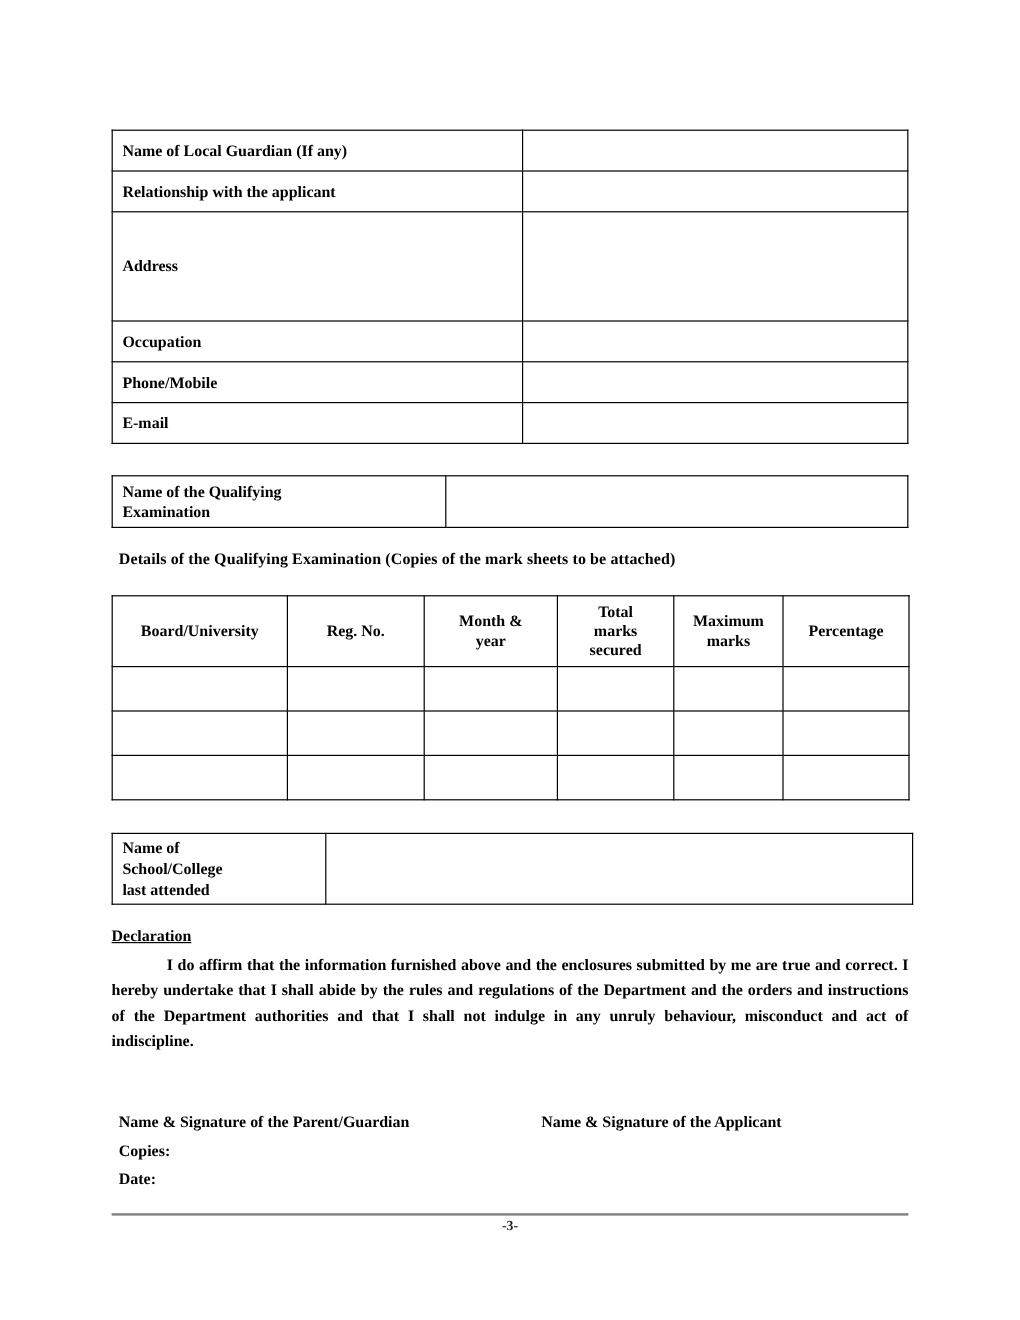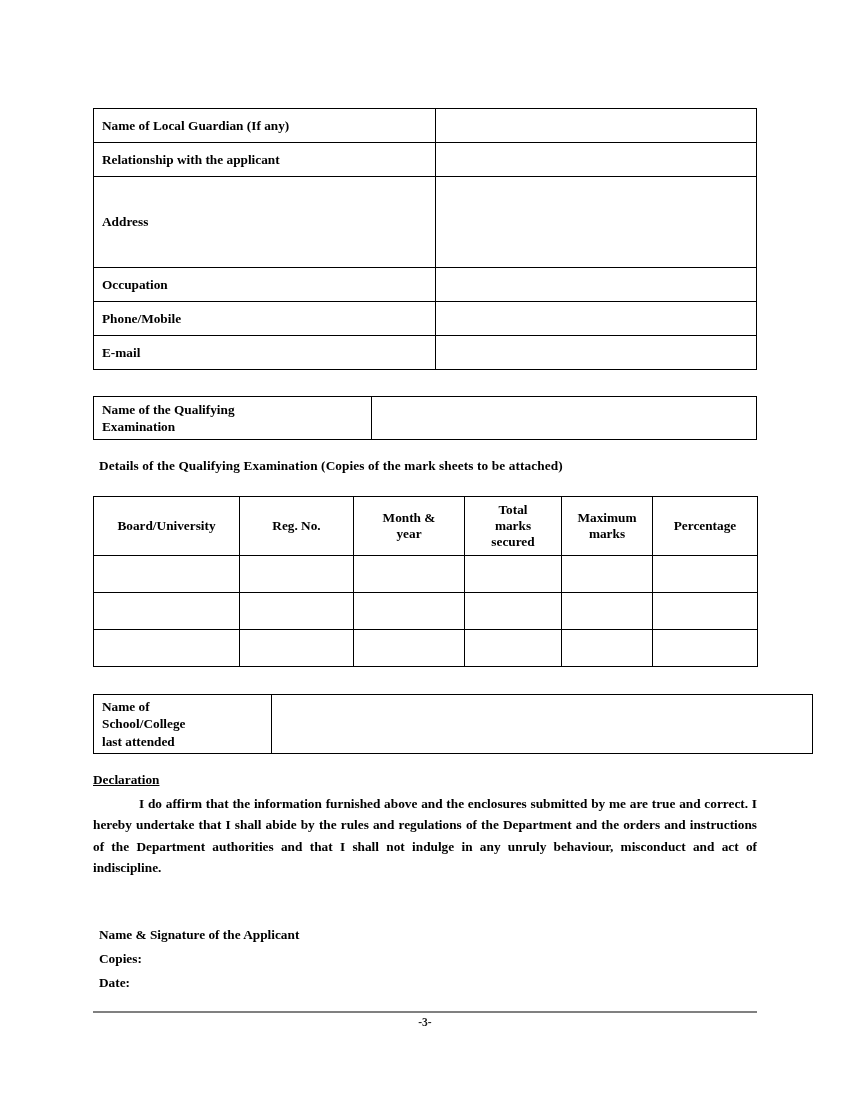--- a/index.html
+++ b/index.html
@@ -101,21 +101,21 @@
   #marks-table col.c0 { width: 146px; }
   #marks-table col.c1 { width: 114px; }
   #marks-table col.c2 { width: 111px; }
   #marks-table col.c3 { width: 97px; }
   #marks-table col.c4 { width: 91px; }
   #marks-table col.c5 { width: 105px; }
   
   #school-table {
     left: 93px;
     top: 694px;
-    width: 720px;
+    width: 668px;
     padding-left: 48px;
   }
   #school-table td.label { width: 169px; }
   #school-table tr td { height: 52px; }
   #school-table td.label {
     vertical-align: middle;
     line-height: 1.30;
   }
   
   #declaration-block {
@@ -302,20 +302,21 @@
     </tbody>
   </table>
 
   <div id="declaration-block">
     <div id="declaration-heading">Declaration</div>
     <p id="declaration-body">I do affirm that the information furnished above and the enclosures submitted by me are true and correct. I hereby undertake that I shall abide by the rules and regulations of the Department and the orders and instructions of the Department authorities and that I shall not indulge in any unruly behaviour, misconduct and act of indiscipline.</p>
   </div>
 
   <div id="signature-block">
     <div id="signature-row">
+      <div id="parent-signature-label">Name &amp; Signature of the Parent/Guardian</div>
       <div id="applicant-signature-label">Name &amp; Signature of the Applicant</div>
     </div>
     <div id="place-line">Copies:</div>
     <div id="date-line">Date:</div>
   </div>
 
   <div id="footer-rule"></div>
   <div id="footer-page-number">-3-</div>
 
 </div>

